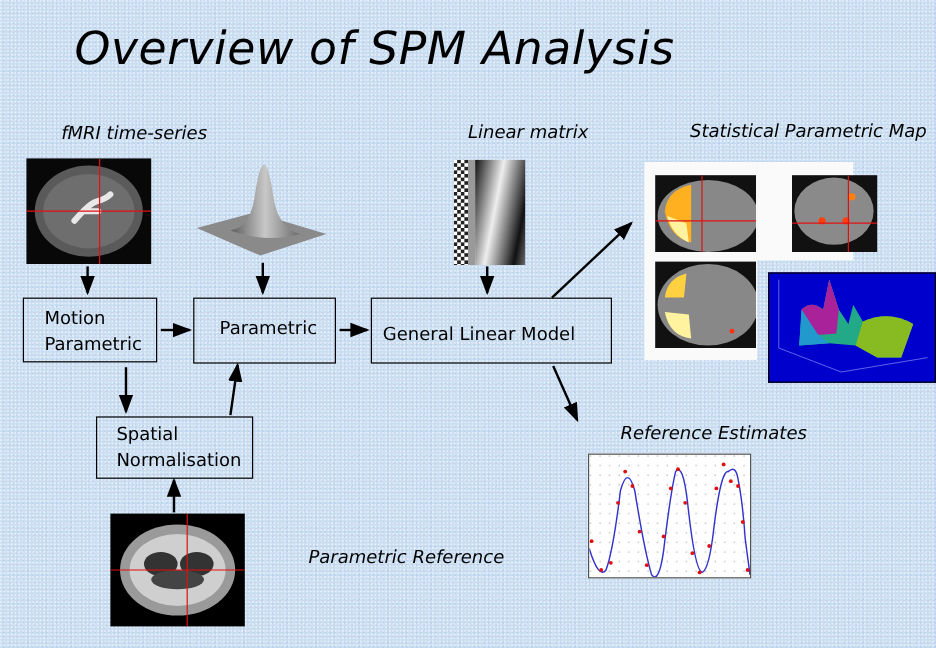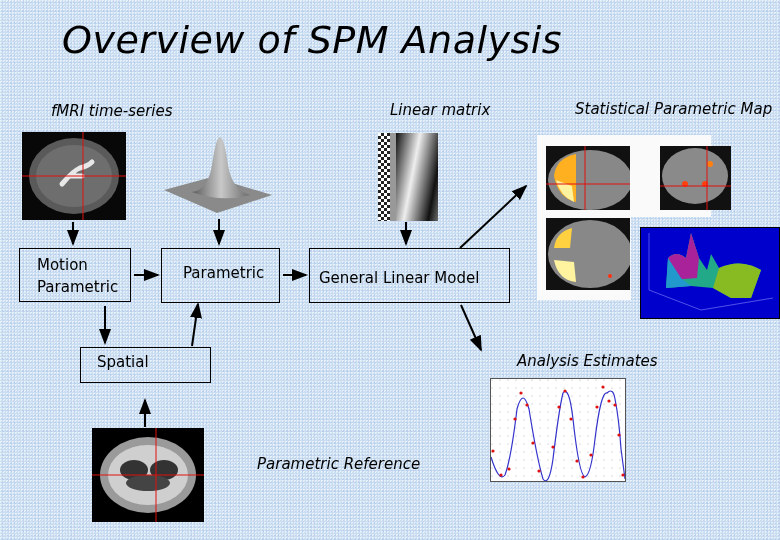--- a/index.html
+++ b/index.html
@@ -20,21 +20,21 @@
   .img{position:absolute;overflow:hidden;}
 </style>
 </head>
 <body>
 
 <div class="abs title">Overview of SPM Analysis</div>
 
 <div class="abs label" style="left:16px;top:102px;">fMRI time-series</div>
 <div class="abs label" style="left:355px;top:101px;">Linear matrix</div>
 <div class="abs label" style="left:540px;top:100px;">Statistical Parametric Map</div>
-<div class="abs label" style="left:482px;top:352px;">Analysis Estimates</div>
+<div class="abs label" style="left:482px;top:352px;">Reference Estimates</div>
 <div class="abs label" style="left:222px;top:455px;">Parametric Reference</div>
 
 <div class="img" style="left:22px;top:132px;width:104px;height:88px;background:#080808;">
   <svg width="104" height="88">
     <ellipse cx="52" cy="44" rx="45" ry="38" fill="#5a5a5a"></ellipse>
     <ellipse cx="52" cy="44" rx="38" ry="31" fill="#6e6e6e"></ellipse>
     <path d="M40 52 Q52 38 58 36 M48 44 L60 44 M58 36 Q66 34 70 30" stroke="#e8e8e8" stroke-width="5" fill="none" stroke-linecap="round"></path>
     <line x1="0" y1="44" x2="104" y2="44" stroke="#e01010" stroke-width="1"></line>
     <line x1="61" y1="0" x2="61" y2="88" stroke="#e01010" stroke-width="1"></line>
   </svg>
@@ -169,22 +169,23 @@
 <div class="box" style="left:19px;top:248px;width:112px;height:54px;">
   <span style="left:17px;top:6px;">Motion</span>
   <span style="left:17px;top:28px;">Parametric</span>
 </div>
 <div class="box" style="left:161px;top:248px;width:119px;height:55px;">
   <span style="left:21px;top:14px;">Parametric</span>
 </div>
 <div class="box" style="left:309px;top:248px;width:201px;height:55px;padding-left:16px;">
   <span style="left:9px;top:19px;">General Linear Model</span>
 </div>
-<div class="box" style="left:80px;top:347px;width:131px;height:36px;">
+<div class="box" style="left:80px;top:347px;width:131px;height:52px;">
   <span style="left:16px;top:4px;">Spatial</span>
+  <span style="left:16px;top:25px;">Normalisation</span>
 </div>
 
 <svg class="arrows">
   <defs>
       <marker id="ah" markerWidth="8" markerHeight="8" refX="7" refY="4" orient="auto">
         <path d="M0,1 L8,4 L0,7Z" fill="#000"></path>
       </marker>
     </defs>
   <g stroke="#000" stroke-width="2" fill="none">
     <line x1="73" y1="222" x2="73" y2="244" marker-end="url(#ah)"></line>

